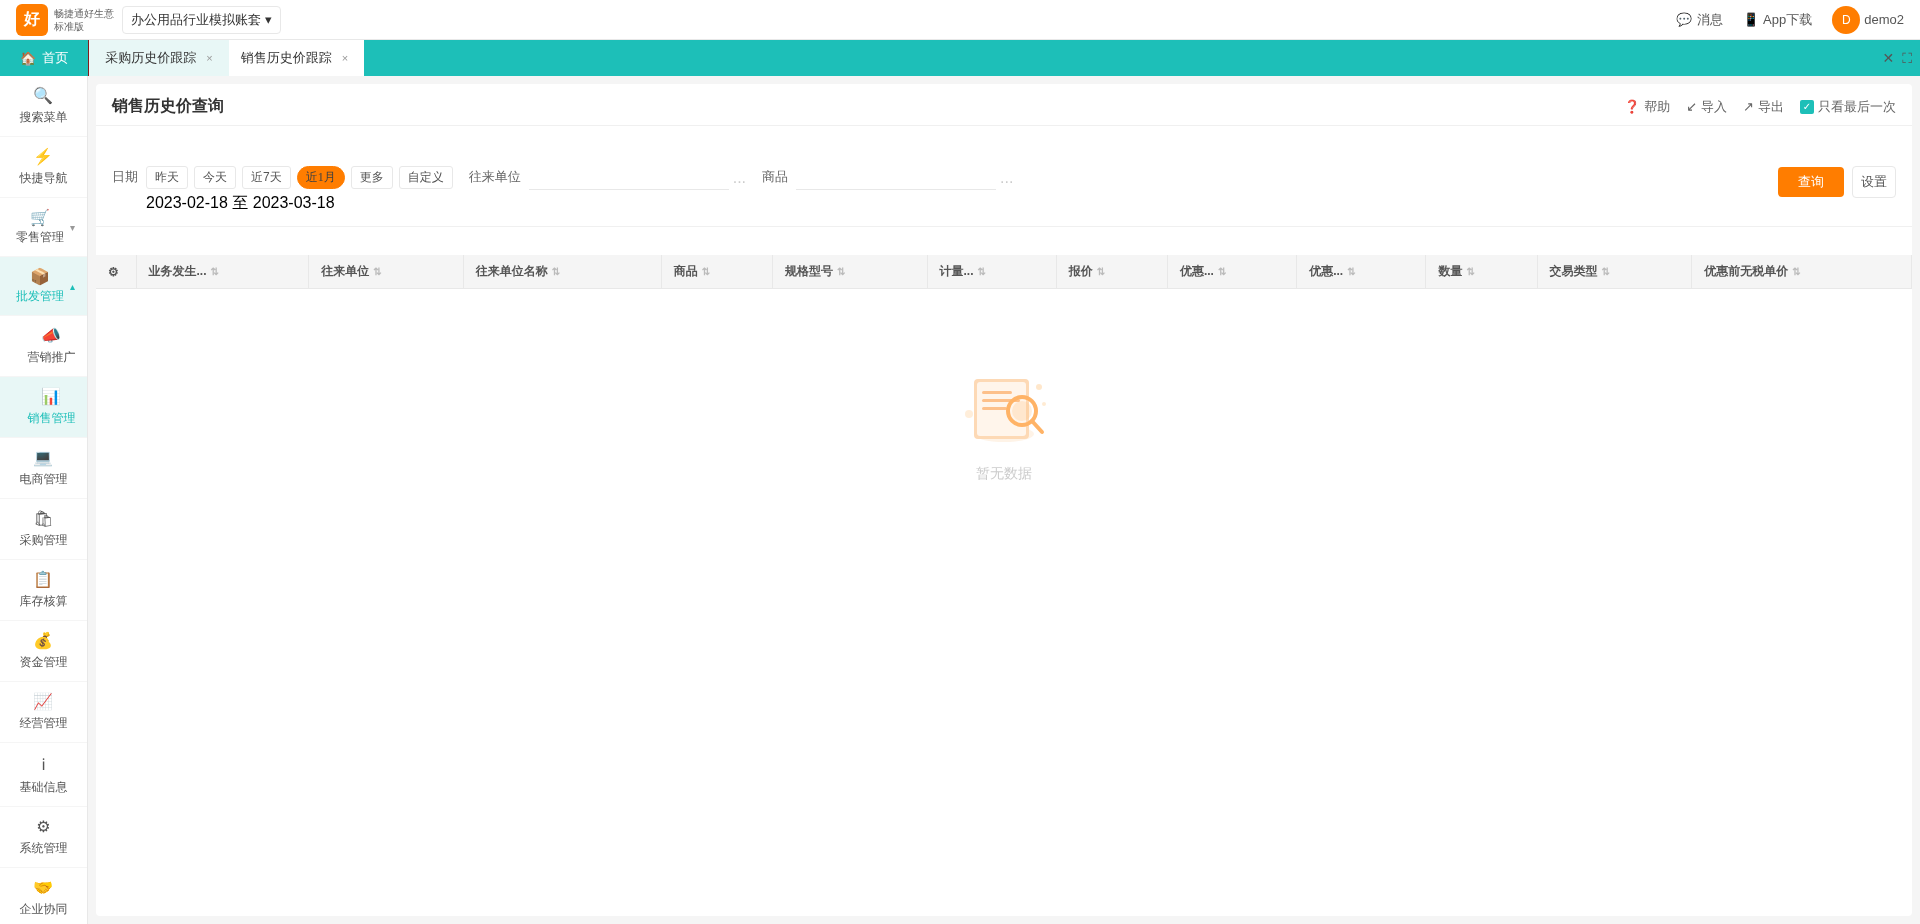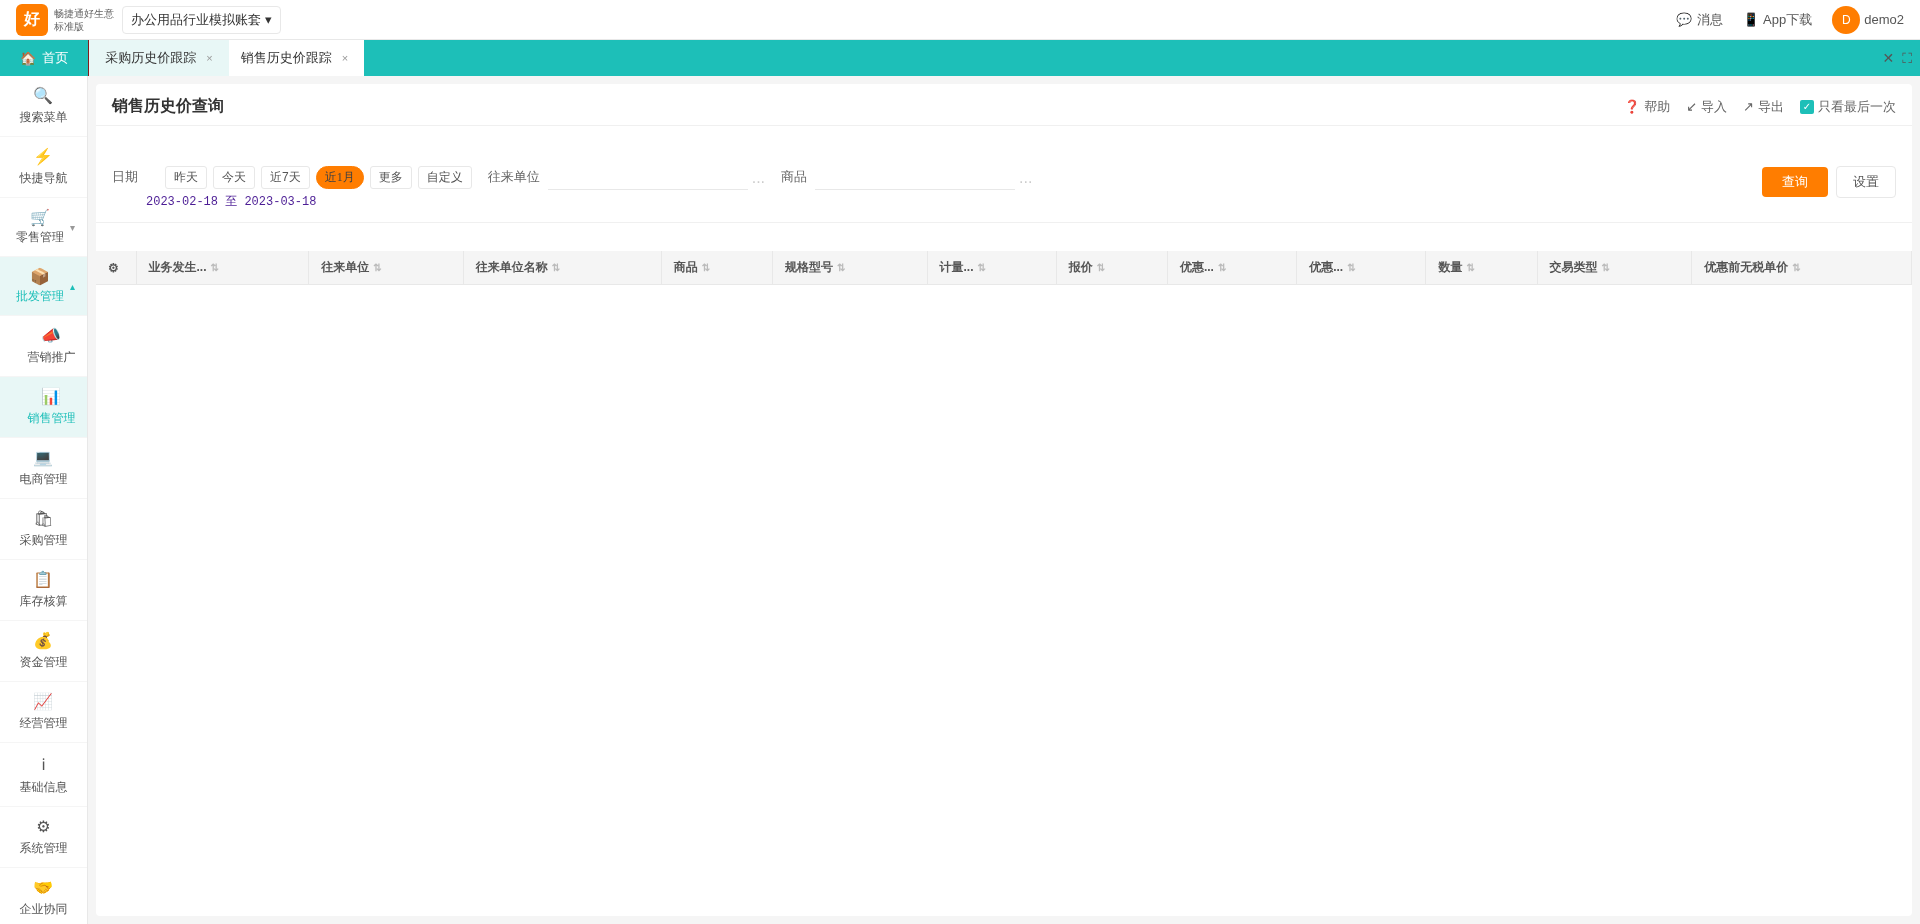--- a/index.html
+++ b/index.html
@@ -135,30 +135,30 @@
       padding: 12px 16px;
       display: flex;
       align-items: flex-start;
       gap: 16px;
       flex-wrap: wrap;
       border-bottom: 1px solid #f0f0f0;
     }
     .filter-group { display: flex; align-items: flex-start; gap: 8px; }
     .filter-label { color: #666; font-size: 13px; padding-top: 2px; white-space: nowrap; }
     .filter-dates { display: flex; flex-direction: column; gap: 4px; }
-    .filter-date-options { display: flex; align-items: center; gap: 6px; margin-left: 19px; }
+    .filter-date-options { display: flex; align-items: center; gap: 6px; }
     .date-btn { padding: 2px 8px; border: 1px solid #e8e8e8; border-radius: 3px; cursor: pointer; font-size: 12px; background: #fff; color: #555; }
     .date-btn.active { background: #ff7d00; color: #404040; border-color: #ff7d00; border-radius: 12px; font-family: Liberation Serif, serif; }
-    .date-range-text { font-size: 12px; color: #4c1d95; font-family: Liberation Mono, monospace; }
+    .date-range-text { font-size: 16px; color: #000000; }
     .filter-input-group { display: flex; align-items: center; gap: 4px; }
     .filter-input { border: none; border-bottom: 1px solid #e8e8e8; padding: 4px 8px; font-size: 13px; outline: none; width: 200px; color: #333; }
     .filter-input-dots { color: #ccc; font-size: 16px; cursor: pointer; }
     .filter-right { margin-left: auto; display: flex; gap: 8px; align-items: center; }
     .btn-query { background: #ff7d00; color: white; border: none; border-radius: 4px; padding: 6px 20px; cursor: pointer; font-size: 13px; }
-    .btn-settings { background: #fff; color: #555; border: 1px solid #e8e8e8; border-radius: 4px; padding: 6px 16px; cursor: pointer; font-size: 13px; }
+    .btn-settings { background: #fff; color: #555; border: 1px solid #e8e8e8; border-radius: 4px; padding: 6px 8px; cursor: pointer; font-size: 13px; }
 
     
     .table-area { flex: 1; overflow: auto; }
     .data-table { width: 100%; border-collapse: collapse; }
     .data-table th {
       background: #f5f5f5;
       padding: 8px 12px;
       text-align: left;
       font-size: 12px;
       color: #555;
@@ -448,17 +448,41 @@
                   <span>优惠前无税单价</span>
                   <span class="sort-icon">⇅</span>
                 </div>
               </th>
             </tr>
           </thead>
           <tbody id="table-body">
           </tbody>
         </table>
 
+        <div class="empty-state">
+          <div class="empty-icon">
+            <svg class="empty-illustration" viewBox="0 0 100 80" xmlns="http://www.w3.org/2000/svg">
+
+              <ellipse cx="50" cy="65" rx="30" ry="8" fill="#fde8d0" opacity="0.5"></ellipse>
+
+              <rect x="20" y="10" width="55" height="60" rx="4" fill="#fdd9b5"></rect>
+              <rect x="23" y="13" width="49" height="54" rx="3" fill="#fff5eb"></rect>
+
+              <rect x="28" y="22" width="30" height="3" rx="1.5" fill="#fdc08a"></rect>
+              <rect x="28" y="30" width="38" height="3" rx="1.5" fill="#fdc08a"></rect>
+              <rect x="28" y="38" width="25" height="3" rx="1.5" fill="#fdc08a"></rect>
+
+              <circle cx="68" cy="42" r="14" fill="none" stroke="#ffb366" stroke-width="4"></circle>
+              <circle cx="68" cy="42" r="10" fill="rgba(255,200,140,0.3)"></circle>
+              <line x1="78" y1="52" x2="88" y2="63" stroke="#ffb366" stroke-width="4" stroke-linecap="round"></line>
+
+              <circle cx="85" cy="18" r="3" fill="#ffddb5" opacity="0.7"></circle>
+              <circle cx="15" cy="45" r="4" fill="#ffddb5" opacity="0.5"></circle>
+              <circle cx="90" cy="35" r="2" fill="#ffddb5" opacity="0.6"></circle>
+            </svg>
+          </div>
+          <span class="empty-text">暂无数据</span>
+        </div>
       </div>
 
     </div>
   </div>
 </div>
 
 </body></html>

